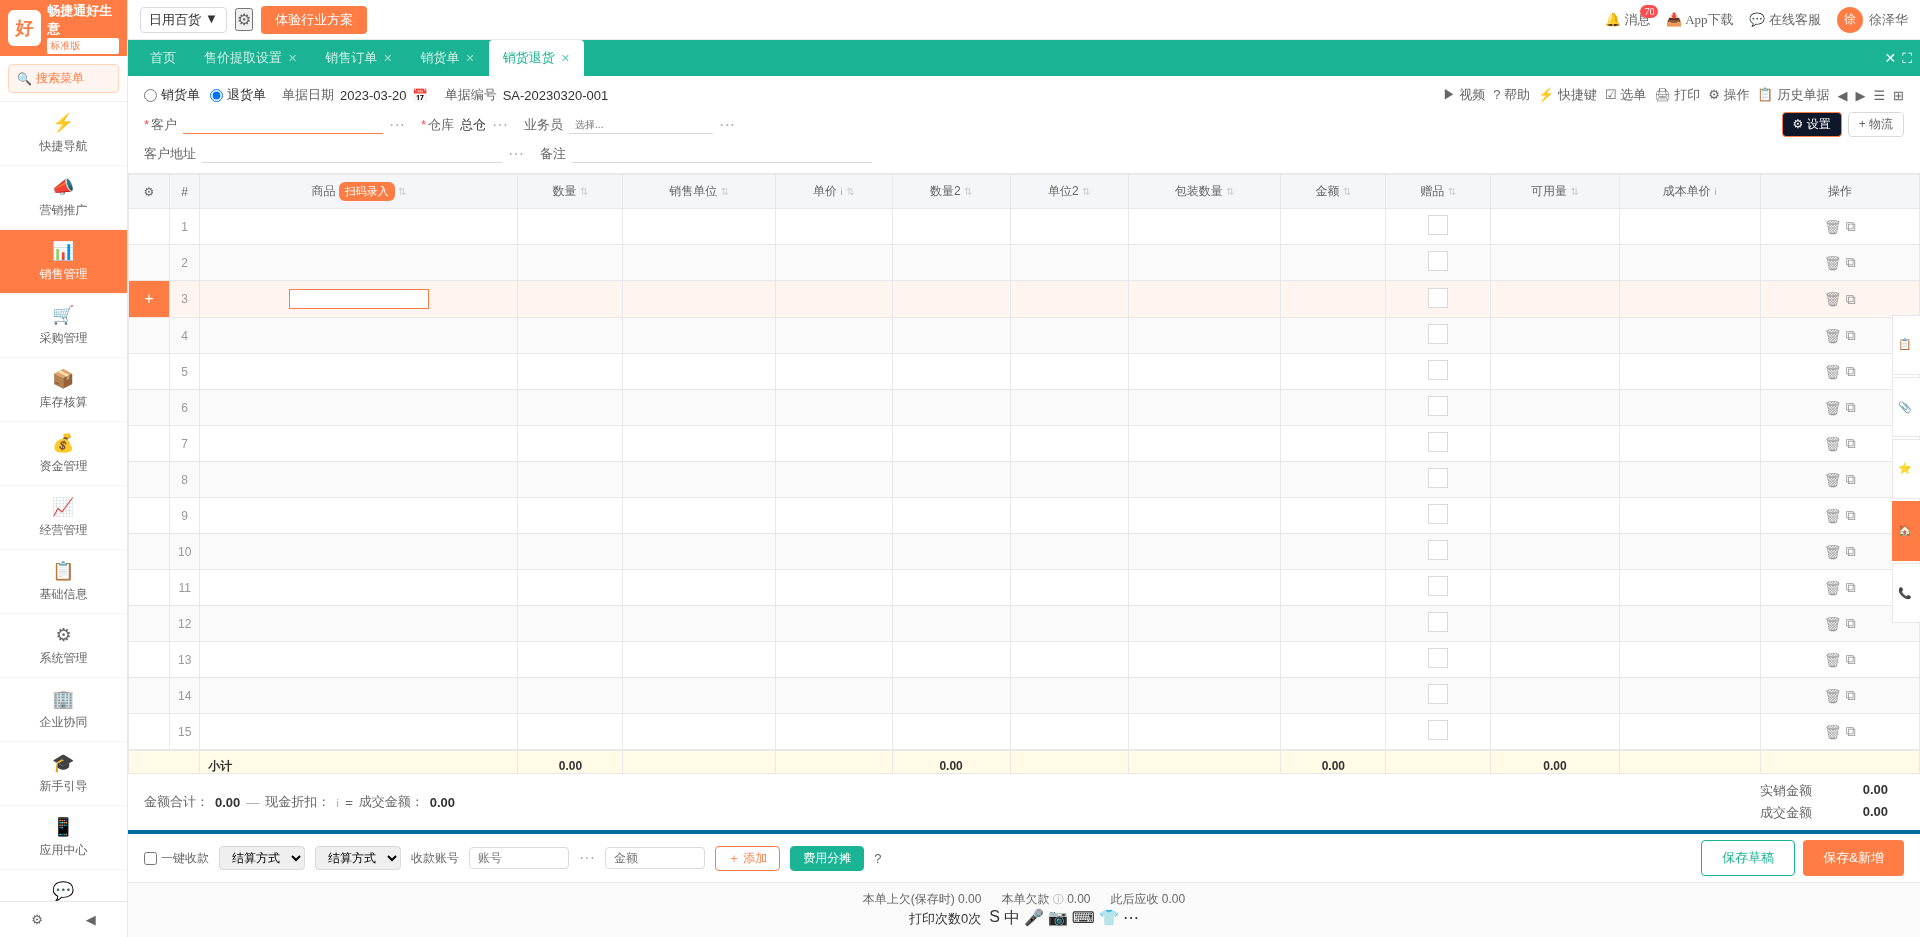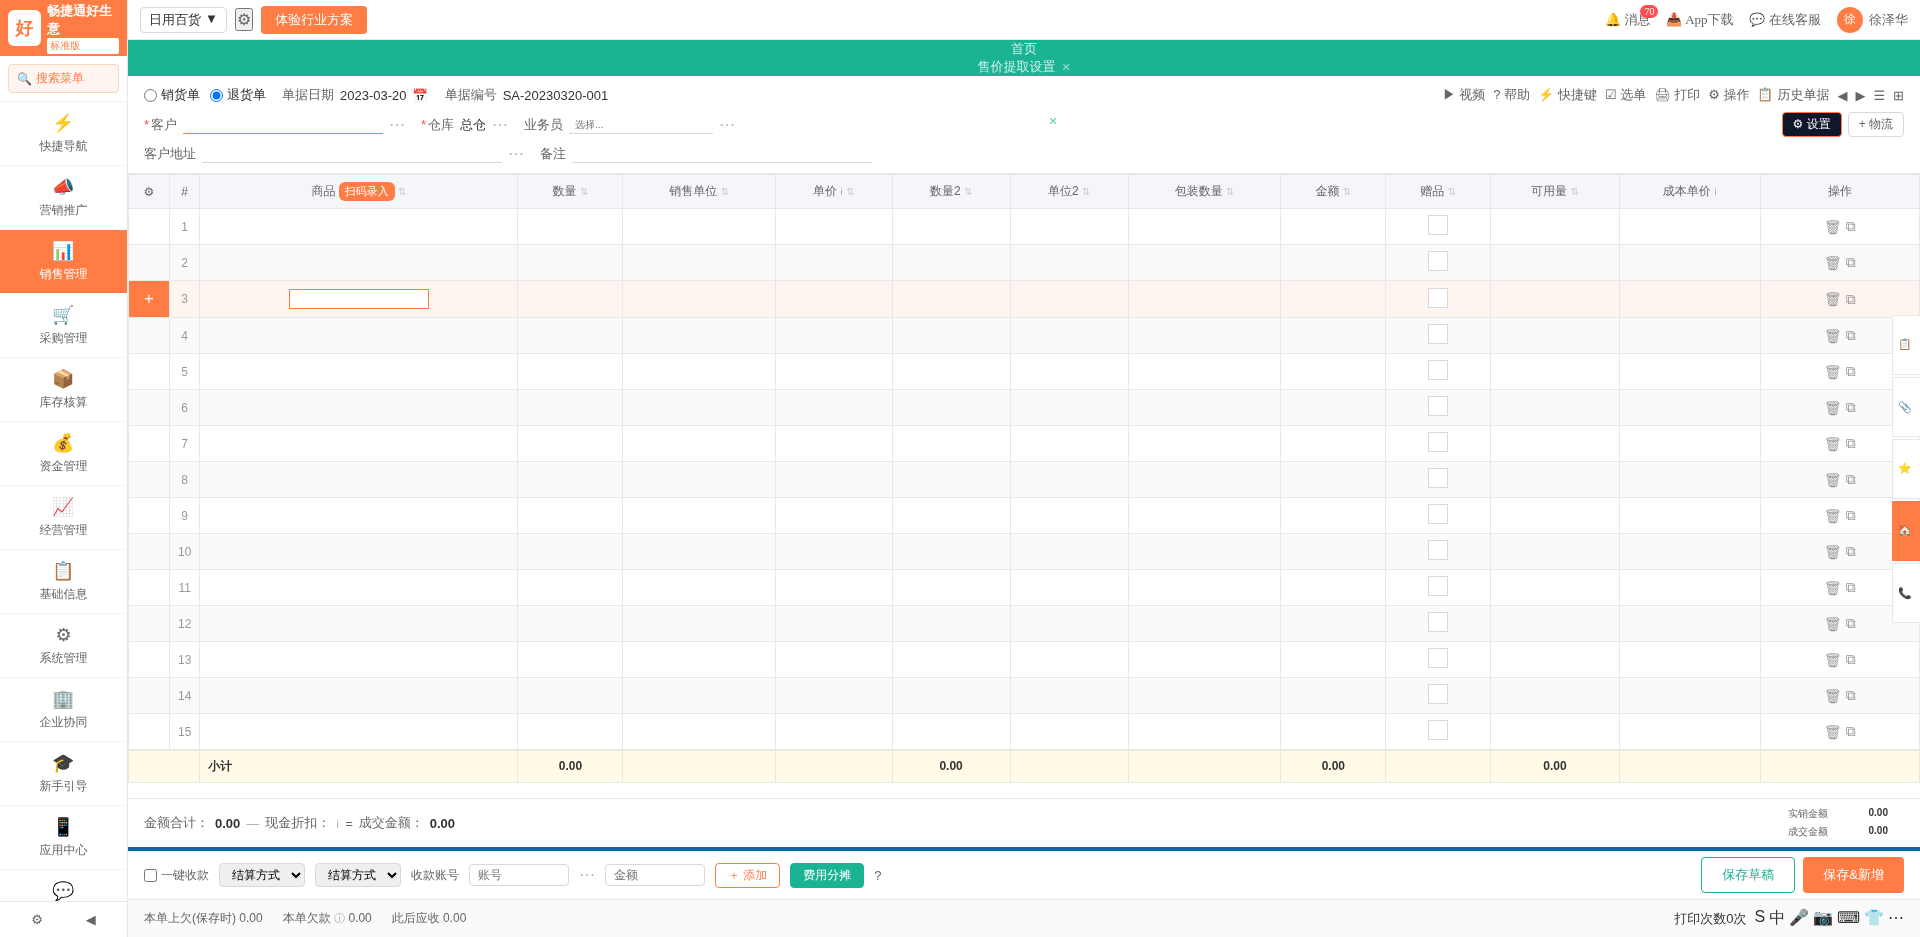--- a/index.html
+++ b/index.html
@@ -26,21 +26,21 @@
     .topbar-left { display: flex; align-items: center; gap: 8px; }
     .topbar-select { border: 1px solid #d9d9d9; border-radius: 4px; padding: 3px 8px; font-size: 13px; display: flex; align-items: flex-start; gap: 4px; cursor: pointer; }
     .topbar-settings { color: #666; cursor: pointer; font-size: 16px; }
     .topbar-btn { background: #ff7d45; color: #fff; border: none; border-radius: 4px; padding: 5px 14px; cursor: pointer; font-size: 13px; }
     .topbar-right { display: flex; align-items: center; gap: 16px; color: #666; font-size: 13px; font-family: Liberation Serif, serif; }
     .topbar-notif { position: relative; cursor: pointer; }
     .topbar-badge { position: absolute; top: -6px; right: -8px; background: #ff4d4f; color: #fff; border-radius: 8px; font-size: 10px; padding: 1px 4px; }
     .topbar-avatar { width: 26px; height: 26px; border-radius: 50%; background: #ff7d45; color: #fff; display: flex; align-items: center; justify-content: center; font-size: 12px; }
 
     
-    .tabs { height: 36px; background: #1ab394; display: flex; align-items: center; padding: 0 8px; flex-shrink: 0; flex-direction: column; }
+    .tabs { height: 36px; background: #1ab394; display: flex; align-items: center; padding: 0 8px; flex-shrink: 0; }
     .tab { padding: 0 14px; height: 36px; display: flex; align-items: center; gap: 6px; color: rgba(255,255,255,0.8); cursor: pointer; font-size: 13px; border-radius: 4px 4px 0 0; }
     .tab.active { background: #fff; color: #1ab394; }
     .tab-close { font-size: 11px; color: inherit; opacity: 0.7; }
     .tabs-actions { margin-left: auto; display: flex; gap: 6px; }
     .tabs-action-btn { background: none; border: none; color: #fff; cursor: pointer; font-size: 14px; }
 
     
     .content { flex: 1; background: #f5f6fa; overflow-y: auto; display: flex; flex-direction: column; }
 
     
@@ -82,33 +82,33 @@
     .amount-label { color: #666; font-size: 13px; }
     .amount-value { color: #333; font-size: 13px; font-weight: bold; }
     .divider { color: #aaa; }
     .bottom-row2 { padding: 6px 16px; display: flex; align-items: center; gap: 10px; }
     .bottom-checkbox { display: flex; align-items: center; gap: 4px; font-size: 12px; color: #666; }
     .bottom-select { border: 1px solid #d9d9d9; border-radius: 4px; padding: 3px 8px; font-size: 12px; min-width: 80px; }
     .bottom-input { border: 1px solid #d9d9d9; border-radius: 4px; padding: 3px 8px; font-size: 12px; width: 100px; }
     .bottom-btn { padding: 3px 12px; border: 1px solid #d9d9d9; border-radius: 4px; font-size: 12px; cursor: pointer; background: #fff; color: #666; }
     .bottom-btn.orange-outline { border-color: #ff7d45; color: #ff7d45; }
     .bottom-btn.teal-fill { background: #1ab394; color: #fff; border-color: #1ab394; }
-    .status-bar { padding: 8px 16px; display: flex; align-items: center; justify-content: space-between; background: #fafafa; border-top: 1px solid #e8e8e8; }
+    .status-bar { padding: 8px 16px; display: flex; align-items: center; justify-content: space-between; background: #fafafa; border-top: 1px solid #e8e8e8; flex-direction: column; }
     .status-info { display: flex; gap: 20px; font-size: 12px; color: #666; }
     .status-actions { display: flex; gap: 8px; align-items: center; }
     .btn-save-draft { padding: 8px 20px; background: #fff; border: 1px solid #1ab394; color: #1ab394; border-radius: 4px; cursor: pointer; font-size: 13px; }
     .btn-save-new { padding: 8px 20px; background: #ff7d45; border: none; color: #fff; border-radius: 4px; cursor: pointer; font-size: 13px; }
 
     .sort-icon { color: #ccc; font-size: 10px; cursor: pointer; }
 
     .bottom-area { background: #fff; flex-shrink: 0; border-top: 1px solid #e8e8e8; }
     .bottom-total { display: flex; align-items: center; gap: 6px; padding: 8px 16px; border-bottom: 4px solid #0369a1; }
     .equal-icon { color: #666; }
     .summary-right { margin-left: auto; text-align: right; padding-right: 16px; display: flex; flex-direction: column; gap: 4px; }
-    .summary-line { display: flex; justify-content: flex-start; font-size: 10px; }
+    .summary-line { display: flex; gap: 16px; justify-content: flex-start; font-size: 13px; }
     .summary-line .lbl { color: #666; }
     .summary-line .val { color: #333; font-weight: bold; min-width: 60px; text-align: right; }
   </style>
 </head>
 <body>
 
 <div class="sidebar">
   <div class="sidebar-logo">
     <div class="sidebar-logo-icon">好</div>
     <div>

